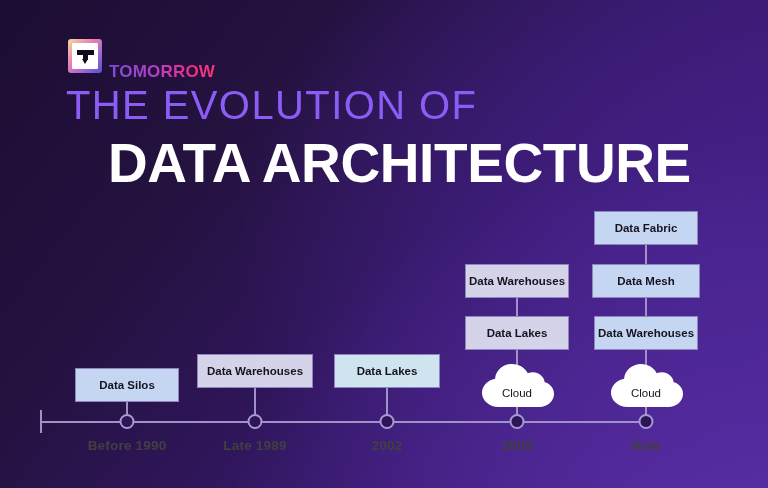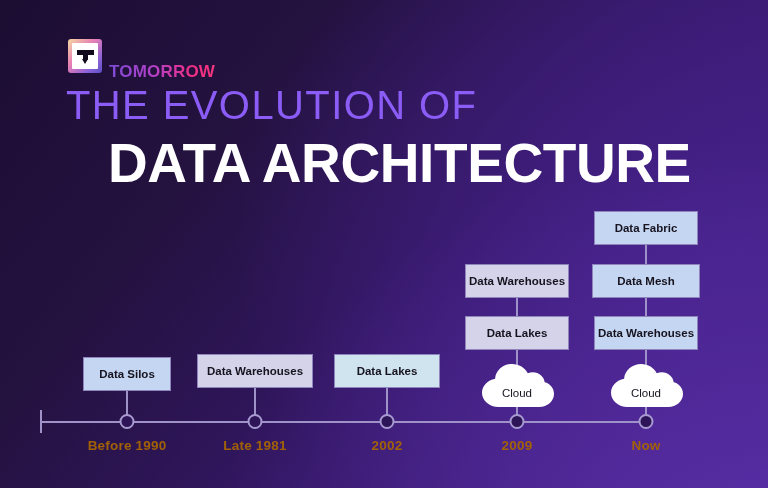--- a/index.html
+++ b/index.html
@@ -57,21 +57,21 @@
   .axis-cap { position:absolute; left:40px; top:410px; width:2px; height:23px; background:#9e92c9; }
 
   .node { position:absolute; bottom:0; }
   .dot {
     position:absolute; left:50%; top:414px; transform:translateX(-50%);
     width:15px; height:15px; border-radius:50%;
     border:2px solid #a79ad0; background:#2d1558;
   }
   .date {
     position:absolute; left:50%; top:438px; transform:translateX(-50%);
-    font-size:13.5px; font-weight:bold; color:#a16207; white-space:nowrap; letter-spacing:.2px;
+    font-size:13.5px; font-weight:bold; color:#404040; white-space:nowrap; letter-spacing:.2px;
   }
   .connector { position:absolute; left:50%; transform:translateX(-50%); width:2px; background:#9e92c9; }
 
   .chip {
     position:absolute; left:50%; transform:translateX(-50%);
     height:34px; border:1px solid #8f84bb;
     display:flex; align-items:center; justify-content:center;
     font-size:11.5px; font-weight:bold; color:#16131f; white-space:nowrap;
   }
 
@@ -106,26 +106,26 @@
   <div class="title-sub">THE EVOLUTION OF</div>
   <div class="title-main">DATA ARCHITECTURE</div>
 
   <div class="axis"></div>
   <div class="axis-cap"></div>
   <div id="nodes">
       <div class="node" style="left: 127px; width: 0px; height: 488px;">
         <div class="connector" style="bottom: 67px; height: 33px;"></div>
         <div class="dot"></div>
         <div class="date">Before 1990</div>
-        <div class="chip" style="bottom: 97px; width: 88px; background: rgb(197, 214, 242);">Data Silos</div>
+        <div class="chip" style="bottom: 86px; width: 104px; background: rgb(197, 214, 242);">Data Silos</div>
       </div>
       <div class="node" style="left: 255px; width: 0px; height: 488px;">
         <div class="connector" style="bottom: 67px; height: 33px;"></div>
         <div class="dot"></div>
-        <div class="date">Late 1981</div>
+        <div class="date">Late 1989</div>
         <div class="chip" style="bottom: 100px; width: 116px; background: rgb(213, 211, 234);">Data Warehouses</div>
       </div>
       <div class="node" style="left: 387px; width: 0px; height: 488px;">
         <div class="connector" style="bottom: 67px; height: 33px;"></div>
         <div class="dot"></div>
         <div class="date">2002</div>
         <div class="chip" style="bottom: 100px; width: 106px; background: rgb(207, 228, 238);">Data Lakes</div>
       </div>
       <div class="node" style="left: 517px; width: 0px; height: 488px;">
         <div class="connector" style="bottom: 67px; height: 157px;"></div>

